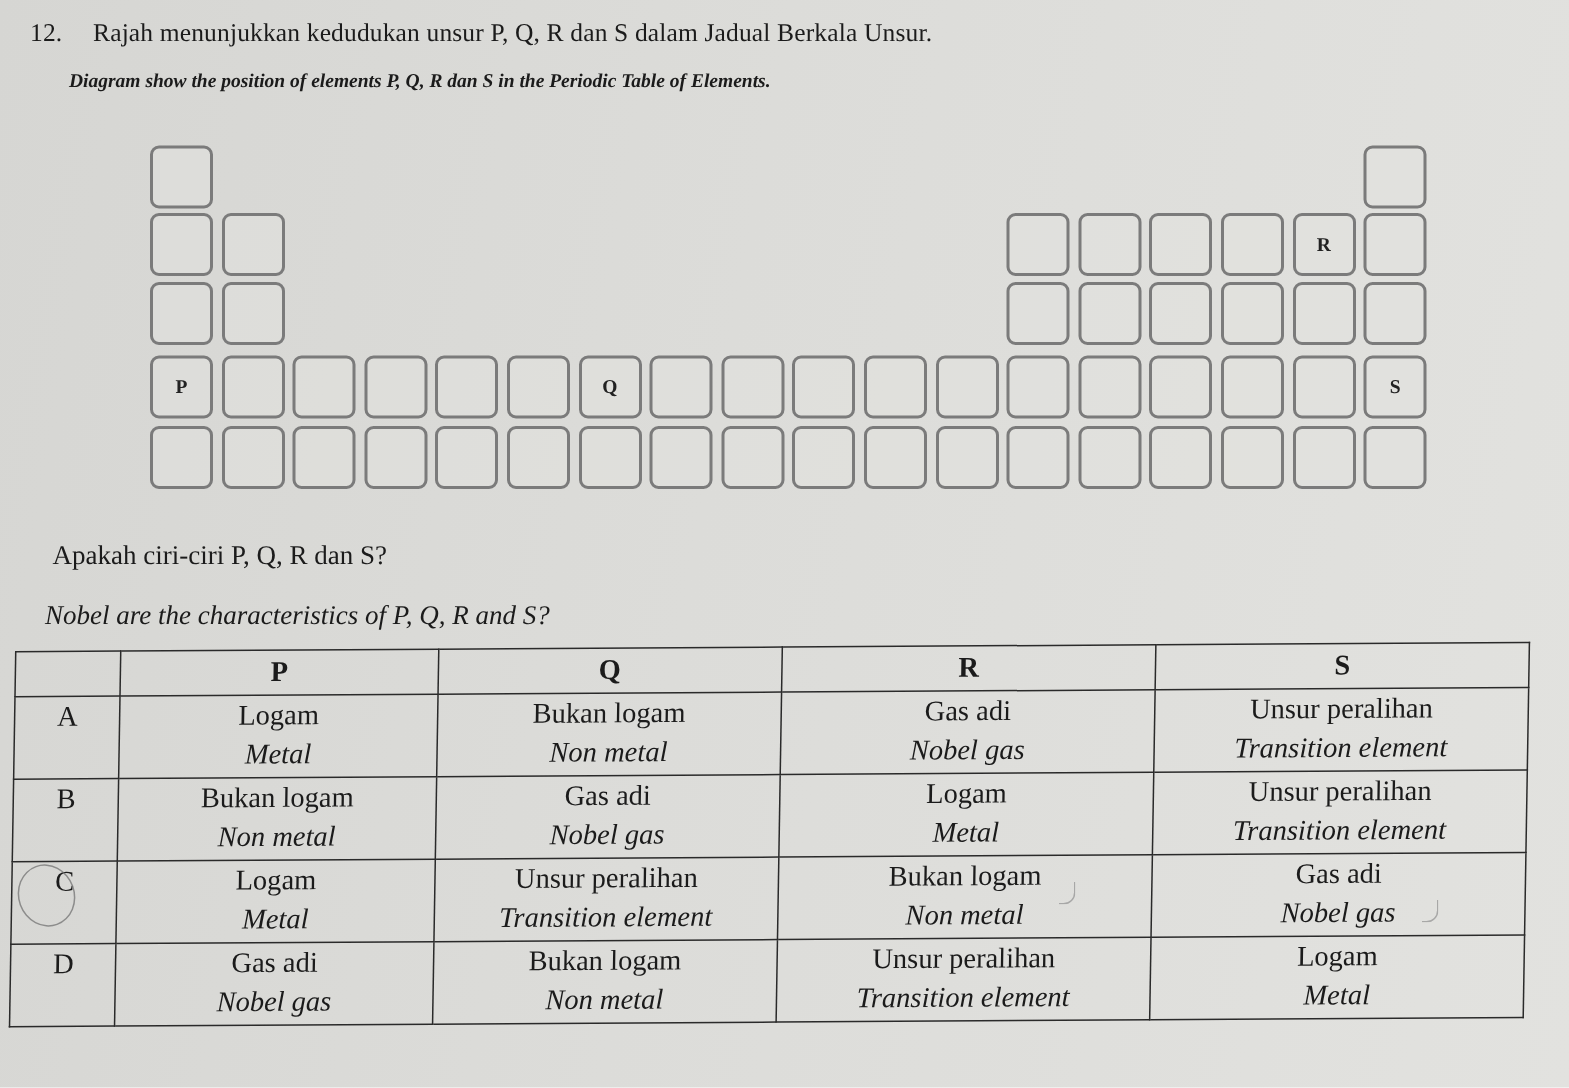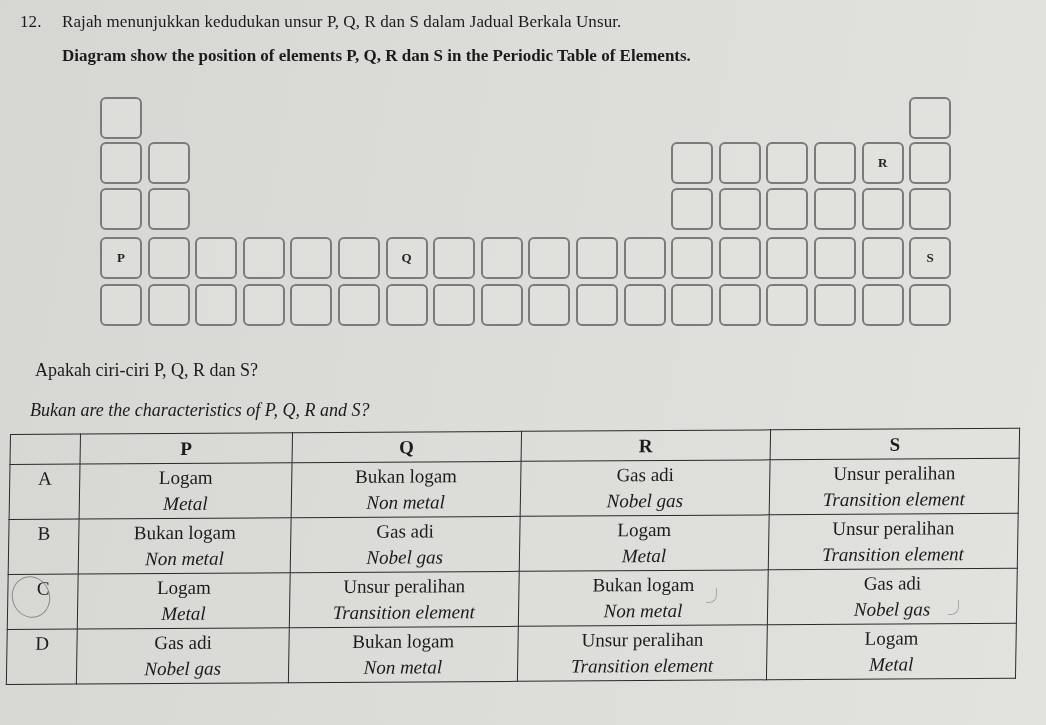--- a/index.html
+++ b/index.html
@@ -9,22 +9,22 @@
     font-family: "Liberation Serif", "DejaVu Serif", serif;
     color: #1b1b1b;
     position: relative;
   }
   .q-line {
     position: absolute; left: 20px; top: 12px;
     font-size: 17px; font-weight: normal; letter-spacing: 0.1px;
   }
   .q-num { display: inline-block; width: 42px; }
   .q-en {
-    position: absolute; left: 62px; top: 46px;
-    font-size: 17px; font-weight: bold;
+    position: absolute; left: 46px; top: 46px;
+    font-size: 13px; font-style: italic; font-weight: bold;
   }
   .pt {
     position: absolute; left: 0; top: 0; width: 1046px; height: 345px;
   }
   .cell {
     position: absolute; width: 42px; height: 42px;
     border: 2px solid #7b7b7b; border-radius: 6px;
     box-sizing: border-box;
     background: rgba(225,225,222,0.55);
     display: flex; align-items: center; justify-content: center;
@@ -137,21 +137,21 @@
     <div class="cell" style="left: 623.6px; top: 284px;"></div>
     <div class="cell" style="left: 671.2px; top: 284px;"></div>
     <div class="cell" style="left: 718.8px; top: 284px;"></div>
     <div class="cell" style="left: 766.4px; top: 284px;"></div>
     <div class="cell" style="left: 814px; top: 284px;"></div>
     <div class="cell" style="left: 861.6px; top: 284px;"></div>
     <div class="cell" style="left: 909.2px; top: 284px;"></div>
   </div>
 
 <div class="ask-ms">Apakah ciri-ciri P, Q, R dan S?</div>
-<div class="ask-en">Bukan are the characteristics of  P, Q, R and S?</div>
+<div class="ask-en">Nobel are the characteristics of  P, Q, R and S?</div>
 
 <table class="ans">
   <thead>
     <tr>
       <th class="opt-h"></th>
       <th class="col-p">P</th>
       <th class="col-q">Q</th>
       <th class="col-r">R</th>
       <th class="col-s">S</th>
     </tr>

